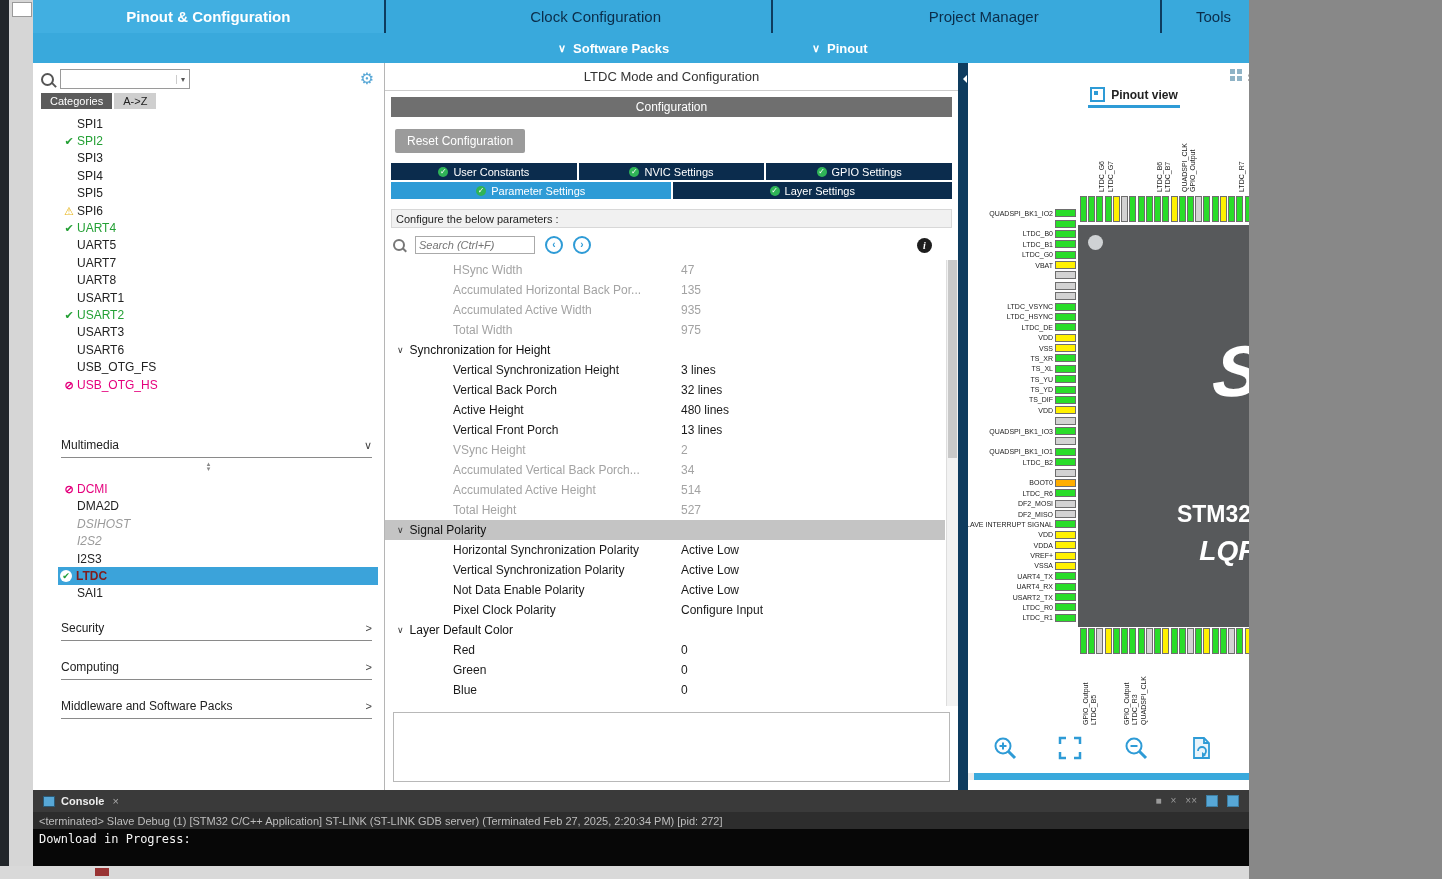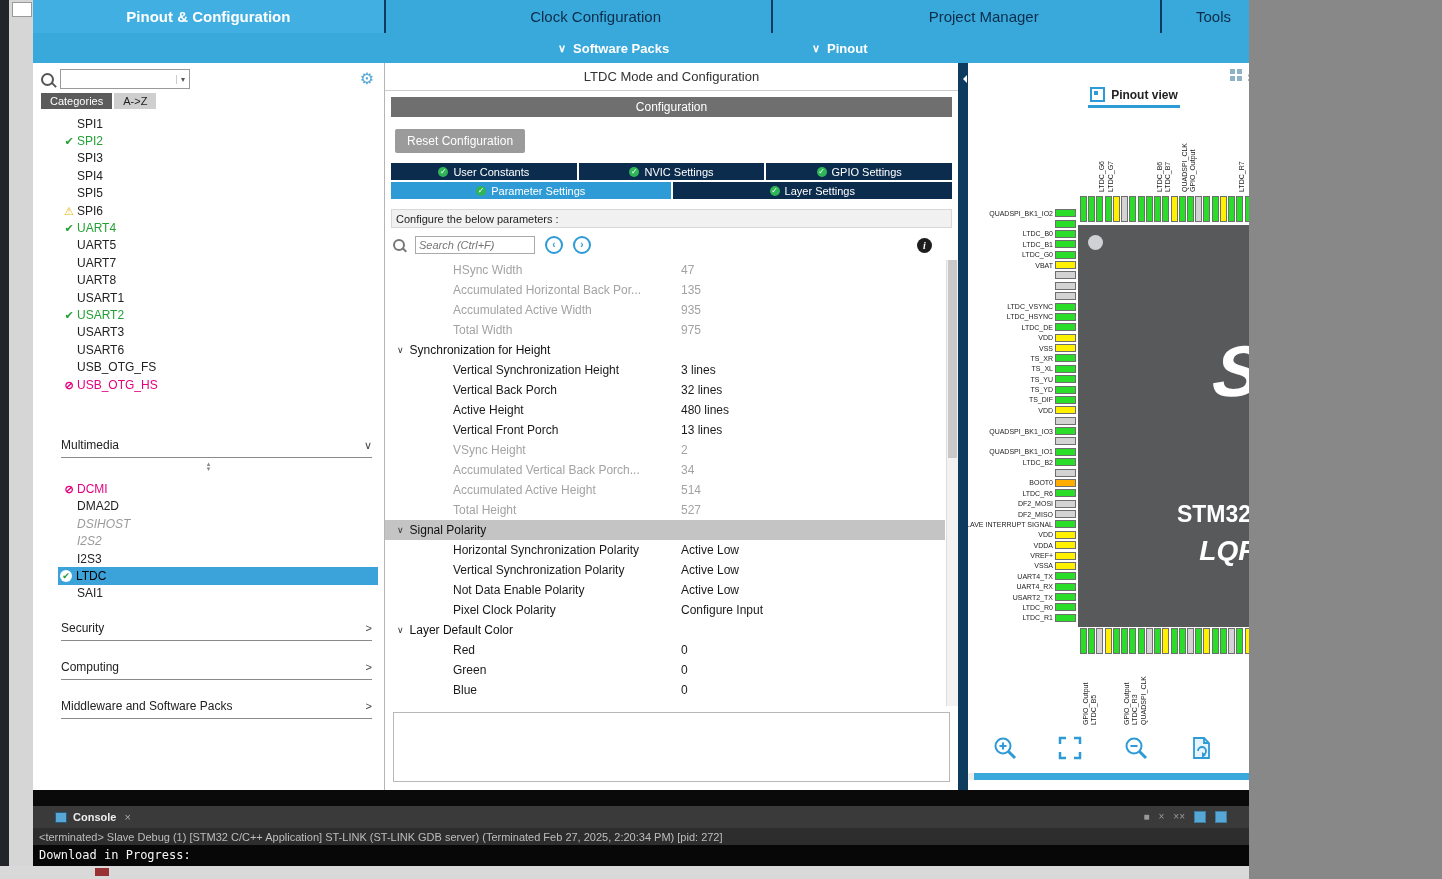--- a/index.html
+++ b/index.html
@@ -39,21 +39,21 @@
   #sb-list-top{margin-top:6px;}
   .sb-item{height:17.4px;display:flex;align-items:center;padding-left:28px;font-size:12px;color:#222;cursor:default;}
   .sb-ic{display:inline-block;width:16px;flex:none;text-align:center;font-size:11px;line-height:12px;}
   .ic-check{color:#24A035;}
   .state-ok .sb-label{color:#24A035;}
   .ic-warn{color:#E7B416;font-size:11px;}
   .ic-block{color:#E5007D;font-weight:bold;}
   .state-blocked .sb-label{color:#E5007D;}
   .state-disabled .sb-label{color:#9a9a9a;font-style:italic;}
   .state-selected{background:#3BA3DA;margin-left:25px;margin-right:6px;padding-left:2px;}
-  .state-selected .sb-label{color:#000000;font-weight:normal;text-align:right;}
+  .state-selected .sb-label{color:#7f1d1d;font-weight:bold;text-align:right;}
   .ic-selcheck{background:#fff;color:#1E9E3A;border-radius:50%;width:12px;height:12px;line-height:12px;font-size:9px;flex:none;margin-right:4px;}
   .sb-cat{display:flex;align-items:center;justify-content:space-between;margin:0 12px 0 28px;height:24px;
           border-bottom:1px solid #8a8a8a;font-size:12px;color:#222;cursor:default;}
   .cat-arrow{color:#444;font-size:11px;}
   #mm-header{margin-top:40px;}
   .sb-sort{display:flex;flex-direction:column;align-items:center;justify-content:center;height:16px;line-height:5px;font-size:7px;color:#888;}
   #sb-list-mm{margin-top:6px;}
   #sb-cats .sb-cat{margin-top:14px;}
   
   #midpanel{position:absolute;left:385px;top:63px;width:573px;height:727px;background:#fff;}
@@ -111,21 +111,21 @@
   .tlabel{top:101px;} .blabel{top:634px;}
   #rp-toolbar{position:absolute;left:4px;right:12px;top:642px;height:30px;display:flex;justify-content:space-around;align-items:center;}
   .rp-tool{width:26px;height:26px;cursor:default;}
   .rp-tool svg{width:100%;height:100%;}
   #hscroll{position:absolute;left:0;right:10px;top:682px;height:7px;background:#ededed;}
   #hscroll .hthumb{position:absolute;left:6px;width:405px;top:0;bottom:0;background:#39A9DC;}
   #vscroll2{position:absolute;right:0;top:0;width:8px;bottom:0;background:#f0f0f0;}
   #vscroll2 .vthumb2{position:absolute;left:0;right:0;top:30px;height:110px;background:#39A9DC;}
   
   #console{position:absolute;left:33px;top:790px;right:0;height:76px;background:#0a0a0a;}
-  .con-head{height:22px;background:#3a3a3a;display:flex;align-items:center;padding:0 22px;gap:6px;margin-top:16px;}
+  .con-head{height:22px;background:#3a3a3a;display:flex;align-items:center;padding:0 10px;gap:6px;}
   .con-ic{width:10px;height:9px;background:#57A7D6;border:1px solid #2a5a77;flex:none;}
   .con-title{color:#eee;font-size:11px;font-weight:bold;}
   .con-close{color:#aaa;font-size:11px;margin-left:2px;}
   .con-actions{margin-left:auto;display:flex;align-items:center;gap:9px;}
   .con-act{color:#9a9a9a;font-size:10px;line-height:10px;cursor:default;}
   .con-act.blue{width:10px;height:10px;background:#57A7D6;border:1px solid #3d7ea3;}
   .con-status{height:17px;background:#2d2d2d;color:#bdbdbd;font-size:11px;display:flex;align-items:center;padding-left:6px;white-space:nowrap;overflow:hidden;}
   .con-out{height:37px;background:#070707;color:#f5f5f5;font-family:"DejaVu Sans Mono",monospace;font-size:12px;padding:3px 6px;box-sizing:border-box;}
   
   #statusbar{position:absolute;left:0;top:866px;right:0;height:13px;background:#d9d9d9;}

